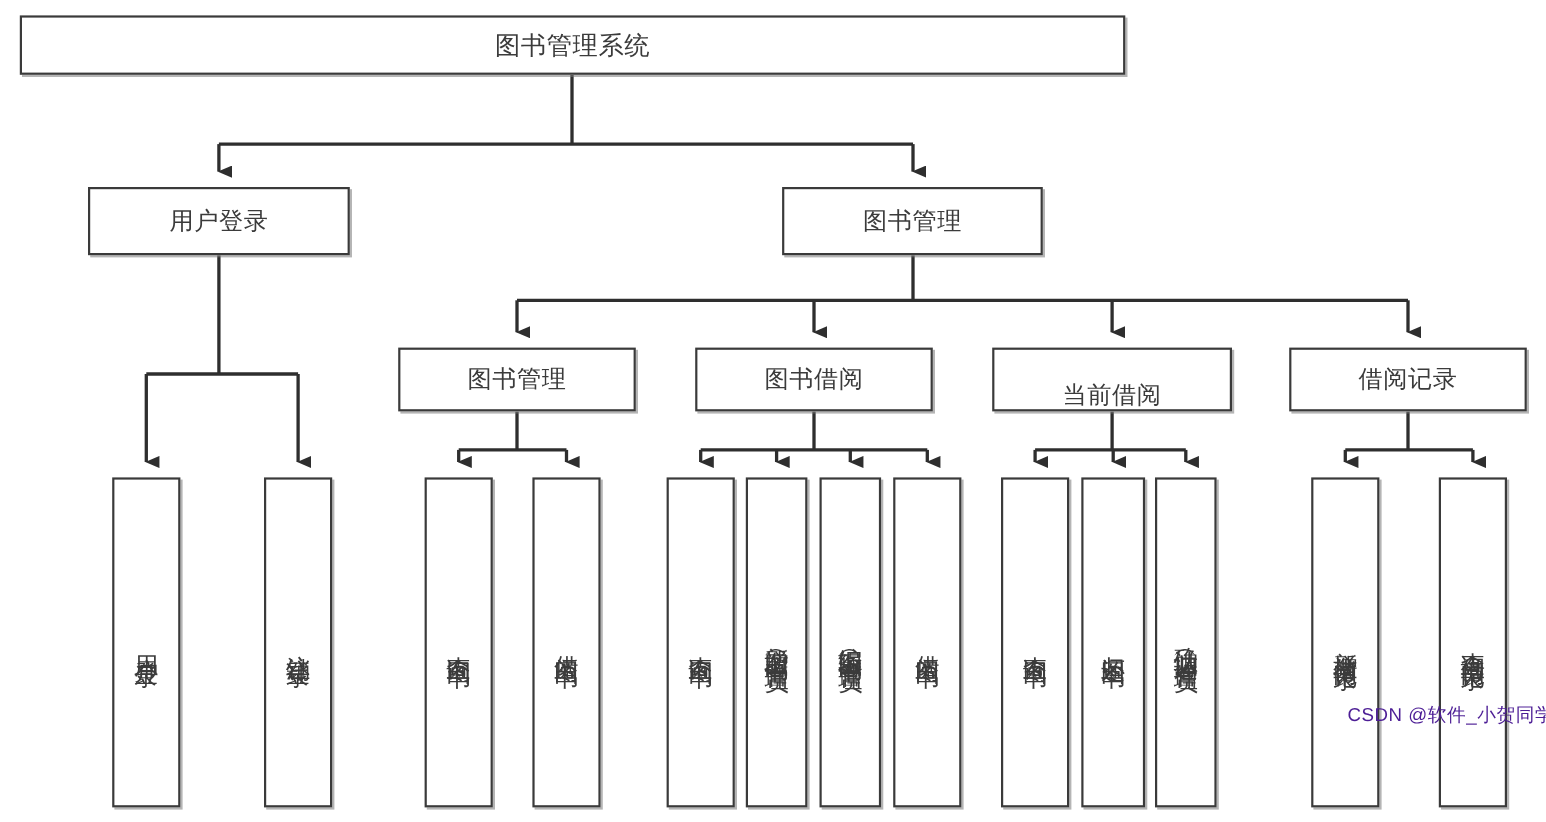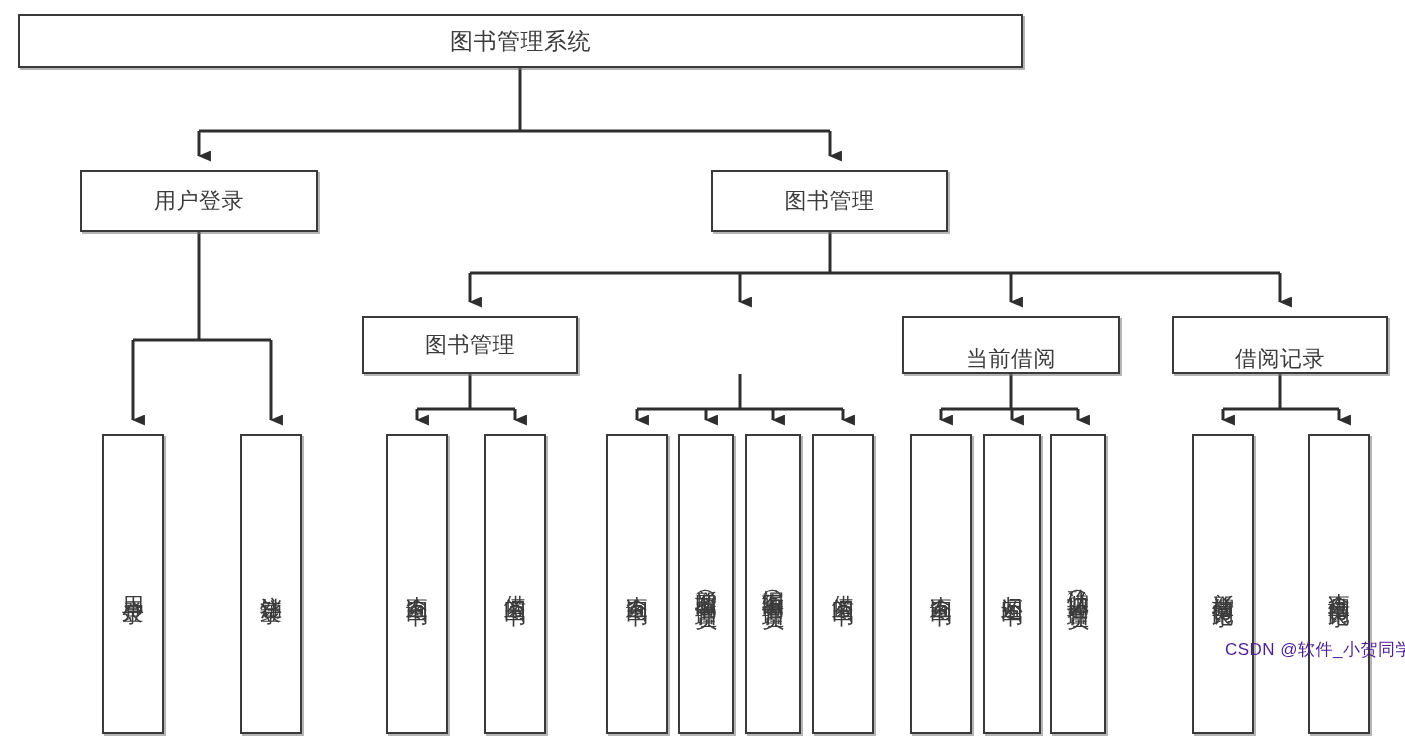--- a/index.html
+++ b/index.html
@@ -115,24 +115,27 @@
   <div class="node" style="left:80px;top:170px;width:238px;height:62px;">
     <span class="lbl">用户登录</span>
   </div>
   <div class="node" style="left:711px;top:170px;width:237px;height:62px;justify-content:center;">
     <span class="lbl">图书管理</span>
   </div>
 
   <div class="node" style="left:362px;top:316px;width:216px;height:58px;">
     <span class="lbl">图书管理</span>
   </div>
+  <div class="node" style="left:632px;top:316px;width:216px;height:58px;">
+    <span class="lbl">图书借阅</span>
+  </div>
   <div class="node" style="left:902px;top:316px;width:218px;height:58px;align-items:flex-end;">
     <span class="lbl">当前借阅</span>
   </div>
-  <div class="node" style="left:1172px;top:316px;width:216px;height:58px;align-items:flex-end;">
+  <div class="node" style="left:1172px;top:316px;width:216px;height:58px;">
     <span class="lbl">借阅记录</span>
   </div>
 
   <div class="node leaf" style="left:102px;top:434px;width:62px;height:300px;">
     <span class="lbl">用户登录</span>
   </div>
   <div class="node leaf" style="left:240px;top:434px;width:62px;height:300px;">
     <span class="lbl">注销登录</span>
   </div>
 

